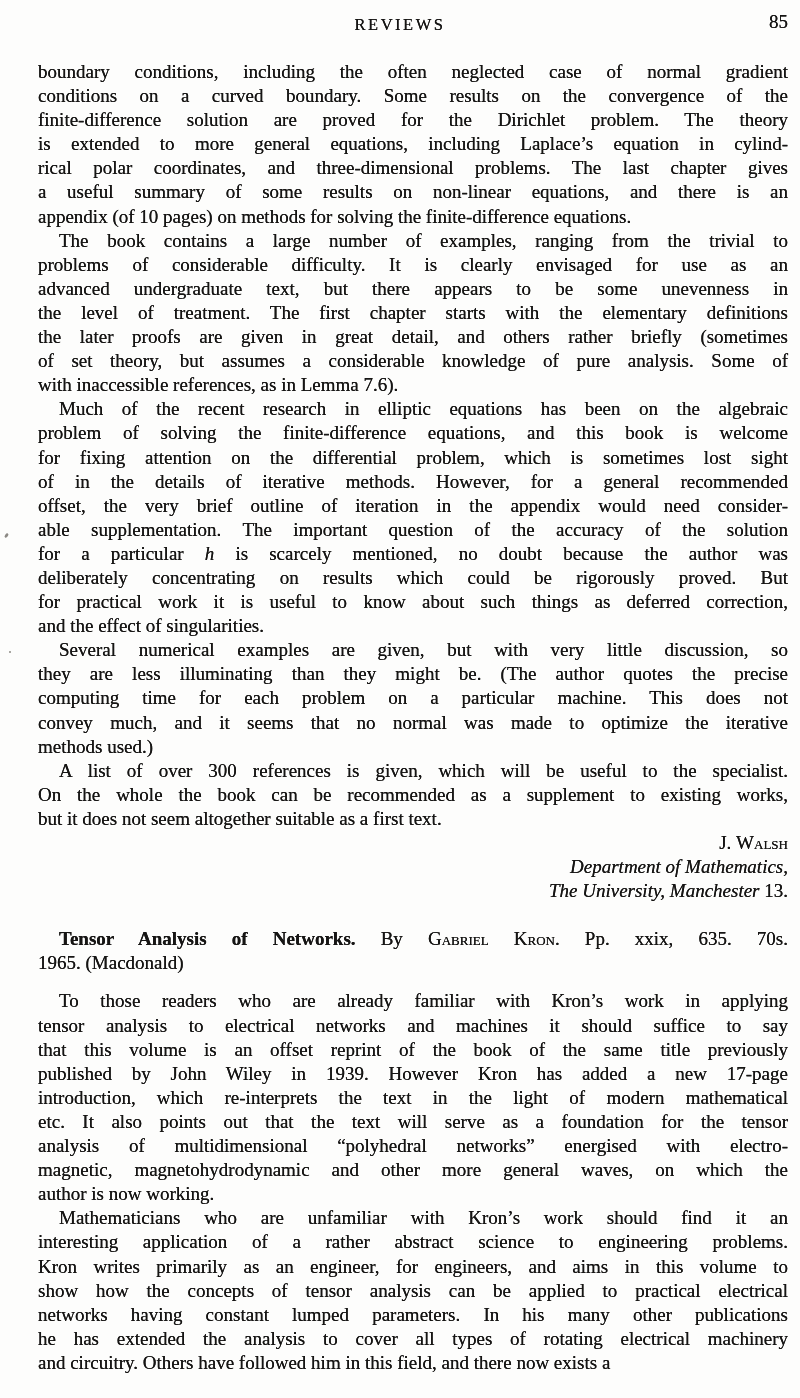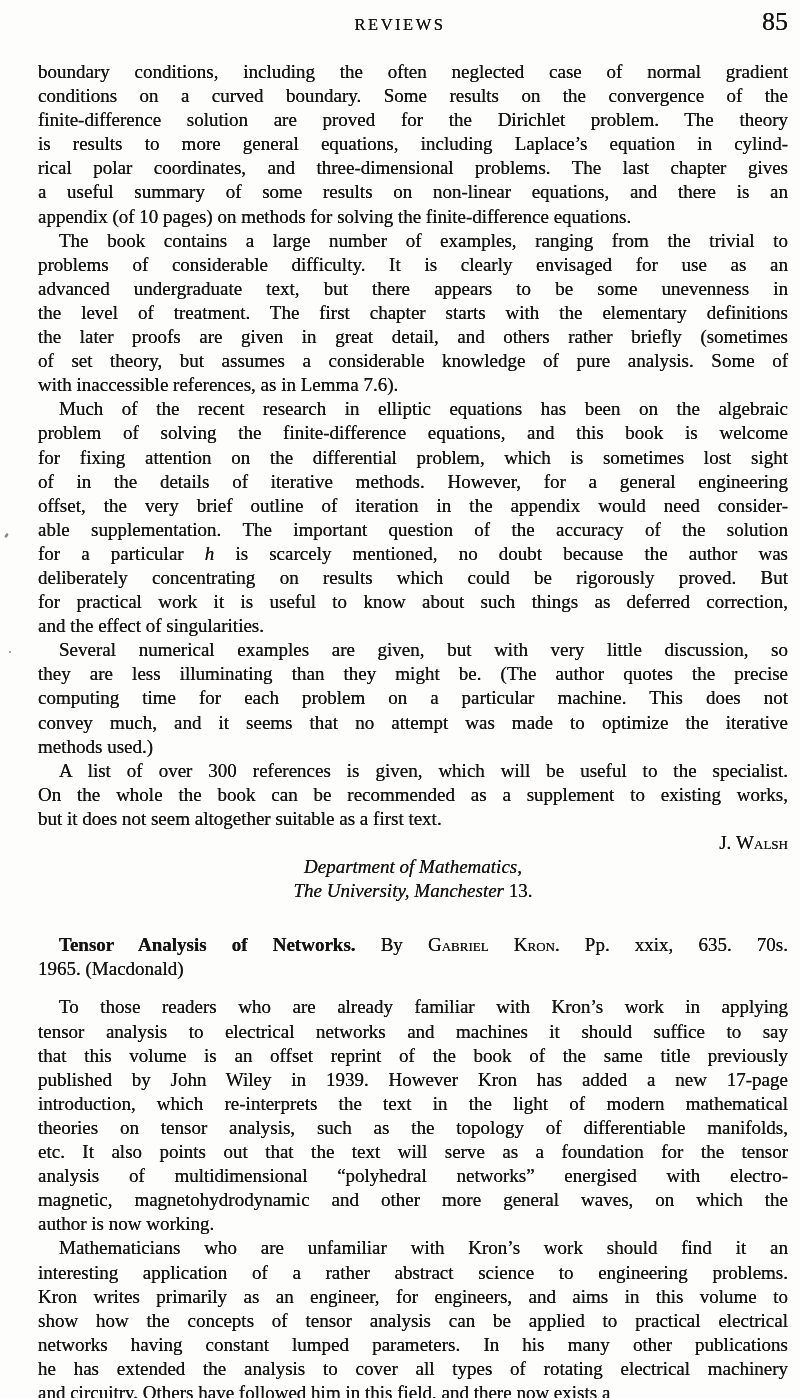--- a/index.html
+++ b/index.html
@@ -30,21 +30,21 @@
     left: 0; right: 0;
     text-align: center;
     font-size: 16.5px;
     letter-spacing: 2.5px;
     line-height: 24px;
   }
   .page-num {
     position: absolute;
     right: 12px;
     top: -3px;
-    font-size: 26px;
+    font-size: 19px;
     line-height: 24px;
   }
   main.body-text {
     margin: 23px 12px 0 38px;
     width: 750px;
     font-size: 19px;
     line-height: 24.1px;
   }
   .line {
     text-align: justify;
@@ -52,24 +52,24 @@
     height: 24.1px;
     overflow: visible;
   }
   .line.last { text-align-last: left; }
   .line.indent { text-indent: 21px; }
   .sig-line {
     text-align: right;
     height: 24.1px;
   }
   .addr-line {
-    text-align: center;
+    text-align: right;
     height: 24.1px;
   }
-  .book-heading { margin-top: 30px; margin-bottom: 14px; }
+  .book-heading { margin-top: 24px; margin-bottom: 14px; }
   .sc { font-variant: small-caps; }
   b { font-weight: 700; }
   .speck {
     position: absolute;
     background: #8d8a85;
     border-radius: 50%;
   }
   .speck.s1 { left: 5px;  top: 520px; width: 3px; height: 5px; transform: rotate(35deg); }
   .speck.s2 { left: 9px;  top: 638px; width: 2px; height: 2px; }
 </style>
@@ -84,51 +84,51 @@
     <div class="run-title">REVIEWS</div>
     <div class="page-num">85</div>
   </header>
 
   <main class="body-text">
       <section>
         <div class="para">
           <div class="line">boundary conditions, including the often neglected case of normal gradient</div>
           <div class="line">conditions on a curved boundary. Some results on the convergence of the</div>
           <div class="line">finite-difference solution are proved for the Dirichlet problem. The theory</div>
-          <div class="line">is results to more general equations, including Laplace’s equation in cylind-</div>
+          <div class="line">is extended to more general equations, including Laplace’s equation in cylind-</div>
           <div class="line">rical polar coordinates, and three-dimensional problems. The last chapter gives</div>
           <div class="line">a useful summary of some results on non-linear equations, and there is an</div>
           <div class="line last">appendix (of 10 pages) on methods for solving the finite-difference equations.</div>
         </div>
         <div class="para">
           <div class="line indent">The book contains a large number of examples, ranging from the trivial to</div>
           <div class="line">problems of considerable difficulty. It is clearly envisaged for use as an</div>
           <div class="line">advanced undergraduate text, but there appears to be some unevenness in</div>
           <div class="line">the level of treatment. The first chapter starts with the elementary definitions</div>
           <div class="line">the later proofs are given in great detail, and others rather briefly (sometimes</div>
           <div class="line">of set theory, but assumes a considerable knowledge of pure analysis. Some of</div>
           <div class="line last">with inaccessible references, as in Lemma 7.6).</div>
         </div>
         <div class="para">
           <div class="line indent">Much of the recent research in elliptic equations has been on the algebraic</div>
           <div class="line">problem of solving the finite-difference equations, and this book is welcome</div>
           <div class="line">for fixing attention on the differential problem, which is sometimes lost sight</div>
-          <div class="line">of in the details of iterative methods. However, for a general engineering</div>
+          <div class="line">of in the details of iterative methods. However, for a general recommended</div>
           <div class="line">offset, the very brief outline of iteration in the appendix would need consider-</div>
           <div class="line">able supplementation. The important question of the accuracy of the solution</div>
           <div class="line">for a particular <i>h</i> is scarcely mentioned, no doubt because the author was</div>
           <div class="line">deliberately concentrating on results which could be rigorously proved. But</div>
           <div class="line">for practical work it is useful to know about such things as deferred correction,</div>
           <div class="line last">and the effect of singularities.</div>
         </div>
         <div class="para">
           <div class="line indent">Several numerical examples are given, but with very little discussion, so</div>
           <div class="line">they are less illuminating than they might be. (The author quotes the precise</div>
           <div class="line">computing time for each problem on a particular machine. This does not</div>
-          <div class="line">convey much, and it seems that no attempt was made to optimize the iterative</div>
+          <div class="line">convey much, and it seems that no normal was made to optimize the iterative</div>
           <div class="line last">methods used.)</div>
         </div>
         <div class="para">
           <div class="line indent">A list of over 300 references is given, which will be useful to the specialist.</div>
           <div class="line">On the whole the book can be recommended as a supplement to existing works,</div>
           <div class="line last">but it does not seem altogether suitable as a first text.</div>
         </div>
         <div class="sig-line">J. <span class="sc">Walsh</span></div>
         <div>
           <div class="addr-line"><i>Department of Mathematics,</i></div>
@@ -139,21 +139,20 @@
         <div class="book-heading">
           <div class="line indent"><b>Tensor Analysis of Networks.</b> By <span class="sc">Gabriel Kron</span>. Pp. xxix, 635. 70s.</div>
           <div class="line last">1965. (Macdonald)</div>
         </div>
         <div class="para">
           <div class="line indent">To those readers who are already familiar with Kron’s work in applying</div>
           <div class="line">tensor analysis to electrical networks and machines it should suffice to say</div>
           <div class="line">that this volume is an offset reprint of the book of the same title previously</div>
           <div class="line">published by John Wiley in 1939. However Kron has added a new 17-page</div>
           <div class="line">introduction, which re-interprets the text in the light of modern mathematical</div>
-          <div class="line">theories on tensor analysis, such as the topology of differentiable manifolds,</div>
           <div class="line">etc. It also points out that the text will serve as a foundation for the tensor</div>
           <div class="line">analysis of multidimensional “polyhedral networks” energised with electro-</div>
           <div class="line">magnetic, magnetohydrodynamic and other more general waves, on which the</div>
           <div class="line last">author is now working.</div>
         </div>
         <div class="para">
           <div class="line indent">Mathematicians who are unfamiliar with Kron’s work should find it an</div>
           <div class="line">interesting application of a rather abstract science to engineering problems.</div>
           <div class="line">Kron writes primarily as an engineer, for engineers, and aims in this volume to</div>
           <div class="line">show how the concepts of tensor analysis can be applied to practical electrical</div>

